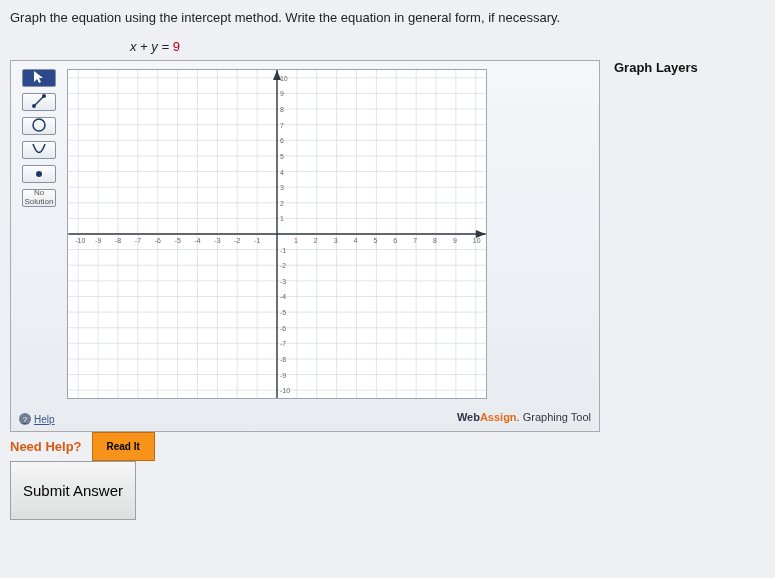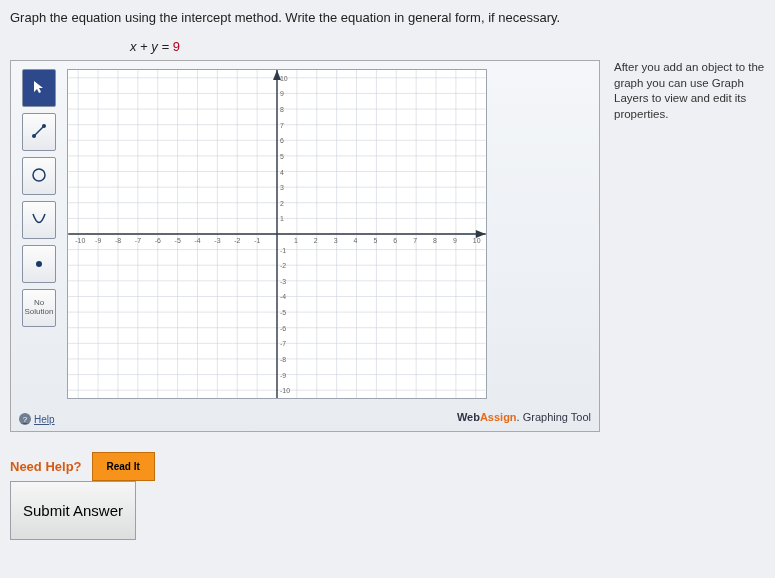--- a/index.html
+++ b/index.html
@@ -5,39 +5,39 @@
   * { box-sizing: border-box; font-family: Arial, Helvetica, sans-serif; }
   body { margin: 0; padding: 10px; background: #eef0f3; width: 775px; }
   .question { font-size: 13px; color: #222; margin-bottom: 14px; }
   .equation { margin-left: 120px; font-style: italic; font-size: 13px; color: #222; margin-bottom: 6px; }
   .equation .nine { color: #b00020; font-style: normal; }
   .main-row { display: flex; gap: 14px; }
   .graph-frame { border: 1px solid #a9a9a9; background: linear-gradient(#f4f6f9,#e8ecf1); padding: 8px; position: relative; width: 590px; }
   .graph-inner { display: flex; gap: 8px; }
   
   .toolbar { width: 40px; display: flex; flex-direction: column; gap: 6px; align-items: center; }
-  .tb-btn { width: 34px; height: 38px; background: linear-gradient(#fcfcfc,#e7e9ee); border: 1px solid #8892a3; border-radius: 2px; display:flex; align-items:center; justify-content:center; font-size: 14px; color:#1b3a66; cursor:pointer; }
+  .tb-btn { width: 34px; height: 18px; background: linear-gradient(#fcfcfc,#e7e9ee); border: 1px solid #8892a3; border-radius: 2px; display:flex; align-items:center; justify-content:center; font-size: 14px; color:#1b3a66; cursor:pointer; }
   .tb-btn.active { background: #2d498c; color:#fff; }
   .tb-btn.nosol { font-size: 8px; color:#555; line-height:1.1; text-align:center; }
   
   .graph-center { position: relative; width: 420px; height: 330px; background: #fff; border: 1px solid #9da4af; }
   svg.grid { width: 100%; height: 100%; display:block; }
   .tick-lbl { font-size: 7px; fill:#666; }
   
   .ops { width: 44px; display:flex; flex-direction:column; gap:6px; align-items:center; padding-top:2px;}
   .op-btn { width: 38px; height: 36px; background: linear-gradient(#fefefe,#e5e8ec); border:1px solid #adb3bd; border-radius:2px; font-size:8px; color:#3c4a5d; display:flex; flex-direction:column; align-items:center; justify-content:center; gap:2px; cursor:pointer;}
   .op-btn .ico { font-size:13px; line-height:1;}
   .footer-brand { text-align: right; font-size: 11px; color:#334; padding-top: 12px; }
   .footer-brand b .orange { color:#e56a1a; }
   
   .side-panel { flex:1; }
   .side-title { font-weight: bold; font-size: 13px; color:#111; margin-bottom:10px; }
   .side-text { font-size: 11.5px; color:#333; line-height:1.35; }
   
-  .need-help { margin-top: 20px; font-size: 13px; font-weight:bold; color:#d85a12; display:flex; align-items:center; gap:10px;}
+  .need-help { font-size: 13px; font-weight:bold; color:#d85a12; display:flex; align-items:center; gap:10px;}
   .read-it { background:#f7921b; border:1px solid #c06d0a; color:#000; font-size:10px; font-weight:bold; padding:8px 14px; cursor:pointer;}
   .submit { margin-top: 0; display:inline-block; background: linear-gradient(#f6f6f6,#dddede); border:1px solid #9aa0a8; font-size:15px; padding:20px 12px; cursor:pointer; }
   .help-link { position:absolute; bottom:6px; left:8px; font-size:10px; color:#3b5584; text-decoration:underline; display:flex; align-items:center; gap:3px; cursor:pointer;}
   .help-link .circ { width:12px; height:12px; border-radius:50%; background:#6f7e91; color:#fff; font-size:8px; display:flex; align-items:center; justify-content:center;}
 </style>
 </head>
 <body>
 
 
 
@@ -206,21 +206,21 @@
       <span class="circ">?</span>
       <span>Help</span>
     </a>
 
     <div class="footer-brand">
       <b><span>Web</span><span class="orange">Assign</span></b><span>. Graphing Tool</span>
     </div>
   </div>
 
   <div class="side-panel">
-    <div class="side-text">After you add an object to the graph you can use Graph Layers to view and edit its properties.</div>
+    <div class="side-title">Graph Layers</div>
   </div>
 </div>
 
 <div class="need-help">
   <span>Need Help?</span>
   <button class="read-it">Read It</button>
 </div>
 
 <button class="submit">Submit Answer</button>
 

